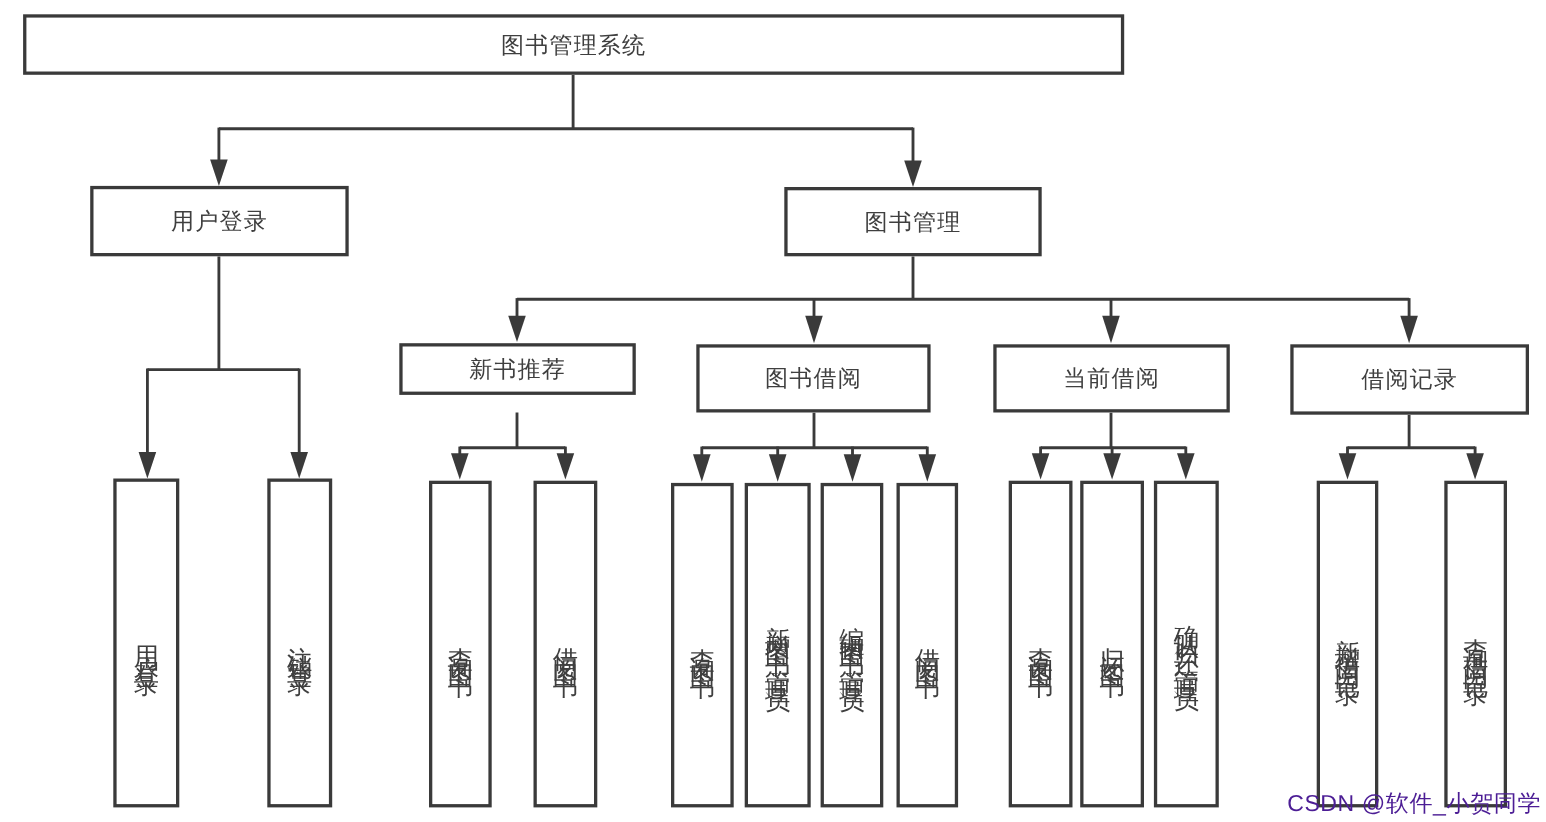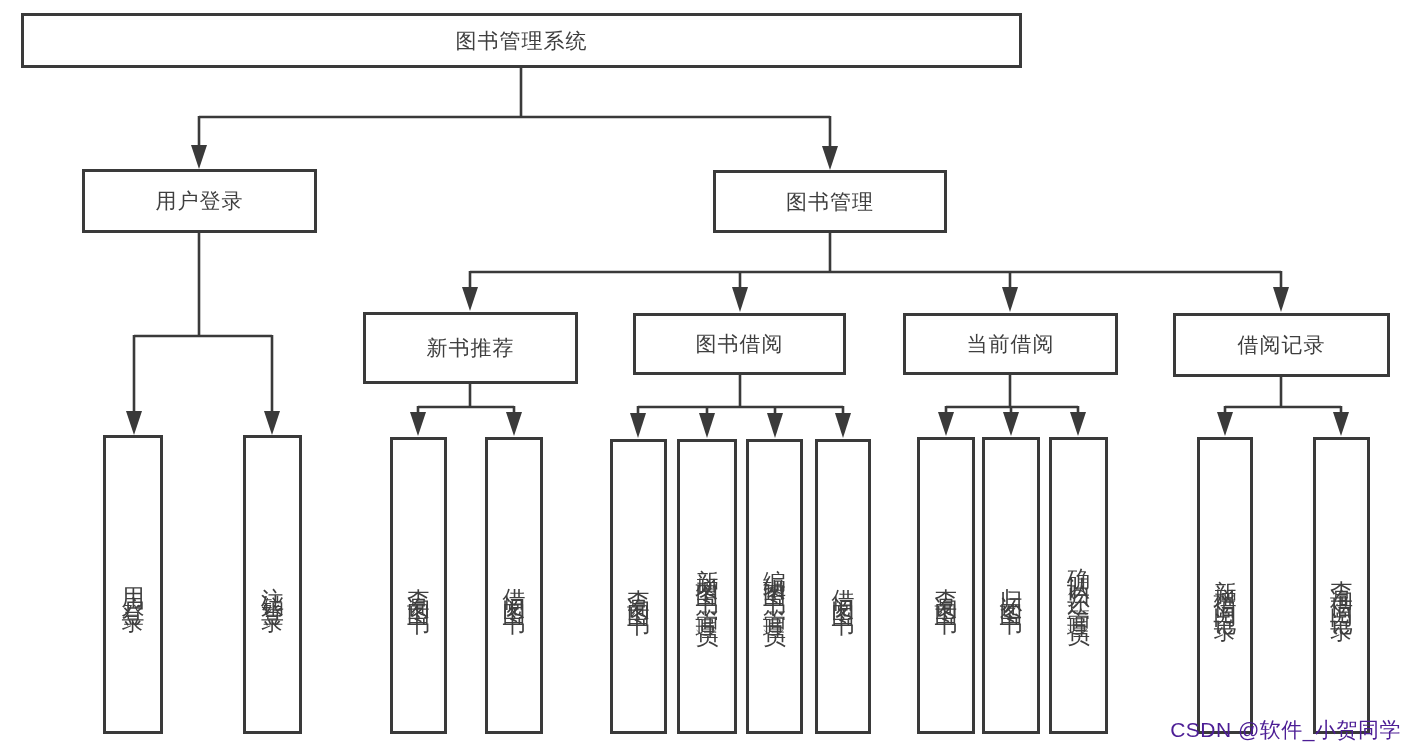--- a/index.html
+++ b/index.html
@@ -93,21 +93,21 @@
       <polygon points="1217,412 1233,412 1225,436"></polygon>
       <polygon points="1333,412 1349,412 1341,436"></polygon>
     </g>
   </svg>
 
   <div class="box h" style="left:21px;top:13px;width:1001px;height:55px">图书管理系统</div>
 
   <div class="box h" style="left:82px;top:169px;width:235px;height:64px">用户登录</div>
   <div class="box h" style="left:713px;top:170px;width:234px;height:63px">图书管理</div>
 
-  <div class="box h" style="left:363px;top:312px;width:215px;height:72px">新书推荐</div>
+  <div class="box h" style="left:363px;top:312px;width:215px;height:47px">新书推荐</div>
   <div class="box h" style="left:903px;top:313px;width:215px;height:62px">当前借阅</div>
   <div class="box h" style="left:633px;top:313px;width:213px;height:62px">图书借阅</div>
   <div class="box h" style="left:1173px;top:313px;width:217px;height:64px">借阅记录</div>
 
   <div class="box v" style="left:103px;top:435px;width:60px;height:299px">用户登录</div>
   <div class="box v" style="left:243px;top:435px;width:59px;height:299px">注销登录</div>
 
   <div class="box v" style="left:390px;top:437px;width:57px;height:297px">查询图书</div>
   <div class="box v" style="left:485px;top:437px;width:58px;height:297px">借阅图书</div>
 

